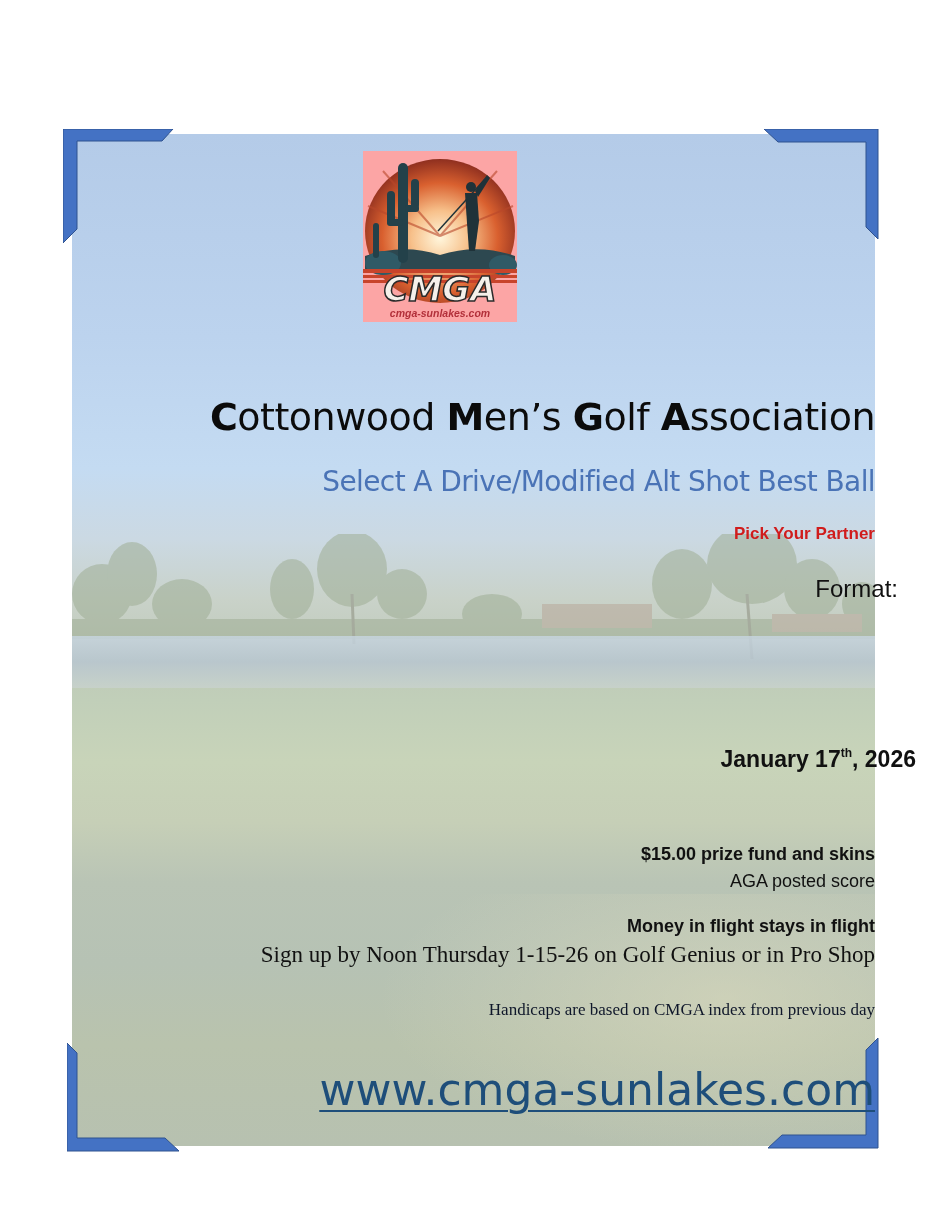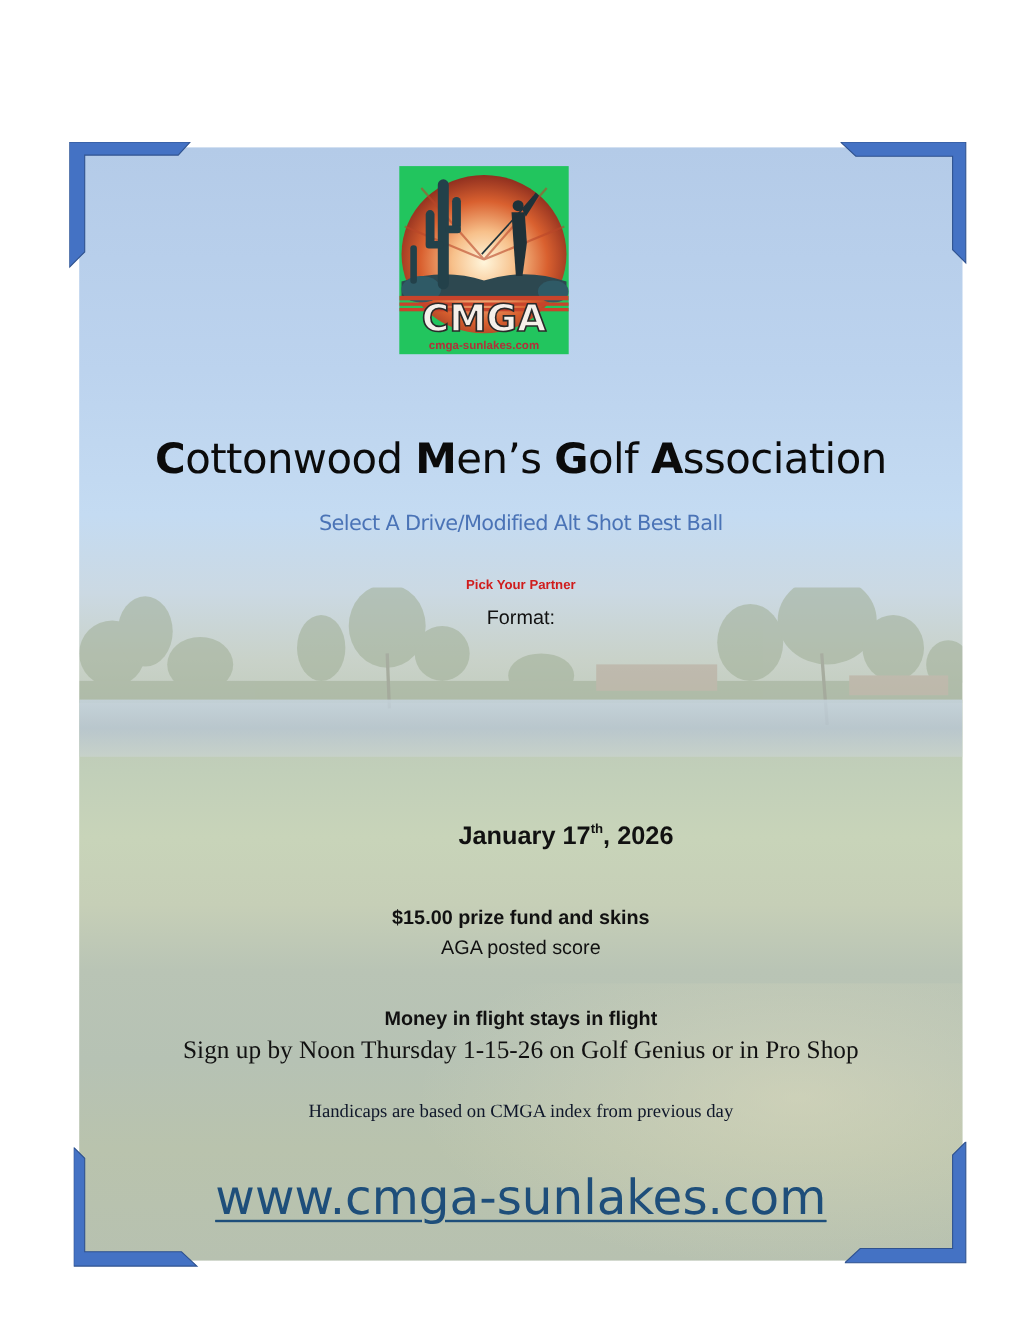--- a/index.html
+++ b/index.html
@@ -20,32 +20,32 @@
   .pond {
     position: absolute; left: 0; top: 502px; width: 803px; height: 52px;
     background: linear-gradient(180deg, #c6d4de 0%, #b8c6d0 50%, #c8d2cc 100%); opacity: 0.85;
   }
   .sun-haze {
     position: absolute; right: 0; top: 760px; width: 500px; height: 260px;
     background: radial-gradient(ellipse at 70% 40%, rgba(222,220,190,0.55), rgba(222,220,190,0) 70%);
   }
   .corner { position: absolute; }
   .logo {
-    position: absolute; left: 363px; top: 151px; width: 154px; height: 171px; background: #22c55e;
+    position: absolute; left: 363px; top: 151px; width: 154px; height: 171px; background: #fca5a5; font-style: italic;
   }
-  .text-center { position: absolute; left: 72px; width: 803px; text-align: center; }
+  .text-center { position: absolute; left: 72px; width: 803px; text-align: right; }
   .title { top: 395px; font-size: 38px; color: #0b0b0b; font-family: "DejaVu Sans", sans-serif; font-weight: normal; letter-spacing: -0.5px; }
   .title b { font-weight: bold; }
-  .subtitle { top: 465px; font-size: 19px; color: #4a73b6; font-family: "DejaVu Sans", sans-serif; letter-spacing: -0.6px; }
-  .partner { top: 524px; font-size: 12px; color: #d01c1c; font-weight: bold; }
-  .format { top: 548px; font-size: 18px; color: #111; line-height: 26px; }
+  .subtitle { top: 465px; font-size: 28px; color: #4a73b6; font-family: "DejaVu Sans", sans-serif; letter-spacing: -0.6px; }
+  .partner { top: 524px; font-size: 17px; color: #d01c1c; font-weight: bold; }
+  .format { top: 576px; font-size: 24px; color: #111; line-height: 26px; padding-left: 23px; }
   .date { top: 746px; font-size: 23px; color: #111; font-weight: bold; padding-left: 41px; }
   .date sup { font-size: 12px; vertical-align: 10px; }
   .prize { top: 821px; font-size: 18px; color: #111; line-height: 27px; }
-  .prize .b { font-weight: bold; }
+  .prize .b { font-weight: bold; margin-top: 20px; }
   .money { top: 916px; font-size: 18px; color: #111; font-weight: bold; }
   .signup { top: 942px; font-size: 23px; color: #111; font-family: "Liberation Serif", serif; }
   .handicap { top: 1000px; font-size: 17px; color: #0f172a; font-family: "Liberation Serif", serif; }
   .website { top: 1064px; font-size: 44px; color: #1e4e7a; font-family: "DejaVu Sans", sans-serif; text-decoration: underline; text-decoration-thickness: 2px; text-underline-offset: 5px; }
   .website a { color: inherit; text-decoration: inherit; }
 </style>
 </head>
 <body>
 
 <div class="poster">

